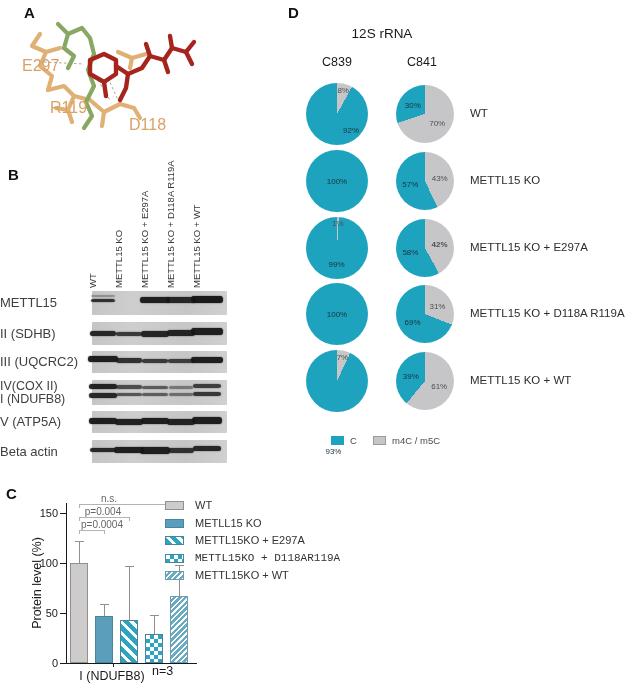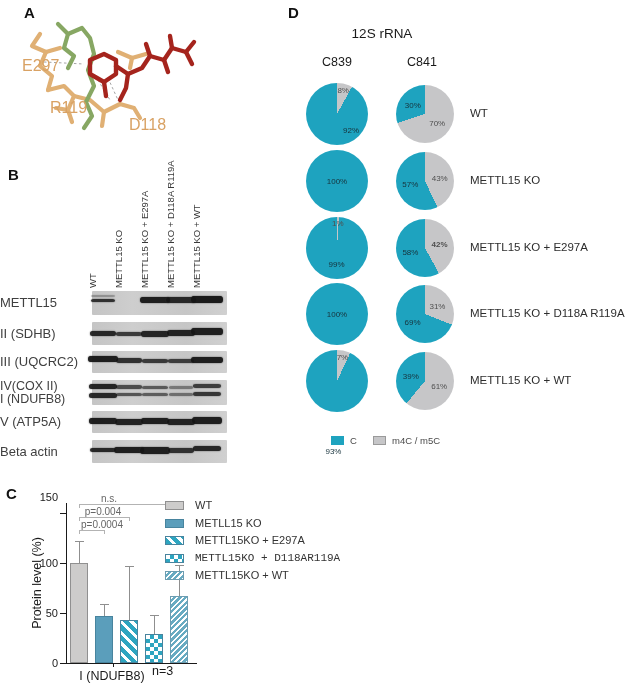--- a/index.html
+++ b/index.html
@@ -181,21 +181,21 @@
   <div class="vline" style="left: 66px; top: 503px; width: 1px; height: 161px;"></div>
       <div class="hline" style="left: 66px; top: 663px; width: 131px; height: 1px;"></div>
       <div class="vline" style="left: 113px; top: 663px; width: 1px; height: 4px;"></div>
       <div class="hline" style="left: 60px; top: 663px; width: 6px; height: 1px;"></div>
       <div class="ytick-label" style="left: 28px; top: 657px; width: 30px;">0</div>
       <div class="hline" style="left: 60px; top: 613px; width: 6px; height: 1px;"></div>
       <div class="ytick-label" style="left: 28px; top: 607px; width: 30px;">50</div>
       <div class="hline" style="left: 60px; top: 563px; width: 6px; height: 1px;"></div>
       <div class="ytick-label" style="left: 28px; top: 557px; width: 30px;">100</div>
       <div class="hline" style="left: 60px; top: 513px; width: 6px; height: 1px;"></div>
-      <div class="ytick-label" style="left: 28px; top: 491px; width: 30px;">150</div>
+      <div class="ytick-label" style="left: 28px; top: 507px; width: 30px;">150</div>
       <div class="vline err" style="left: 79px; top: 541px; width: 1px; height: 22px;"></div>
       <div class="hline err" style="left: 75px; top: 541px; width: 9px; height: 1px;"></div>
       <div class="bar pat-solid-gray" style="left: 70px; top: 563px; width: 18px; height: 100px;"></div>
       <div class="vline err" style="left: 104px; top: 604px; width: 1px; height: 12px;"></div>
       <div class="hline err" style="left: 100px; top: 604px; width: 9px; height: 1px;"></div>
       <div class="bar pat-solid-teal" style="left: 95px; top: 616px; width: 18px; height: 47px;"></div>
       <div class="vline err" style="left: 129px; top: 566px; width: 1px; height: 54px;"></div>
       <div class="hline err" style="left: 125px; top: 566px; width: 9px; height: 1px;"></div>
       <div class="bar pat-stripe-bold" style="left: 120px; top: 620px; width: 18px; height: 43px;"></div>
       <div class="vline err" style="left: 154px; top: 615px; width: 1px; height: 19px;"></div>

